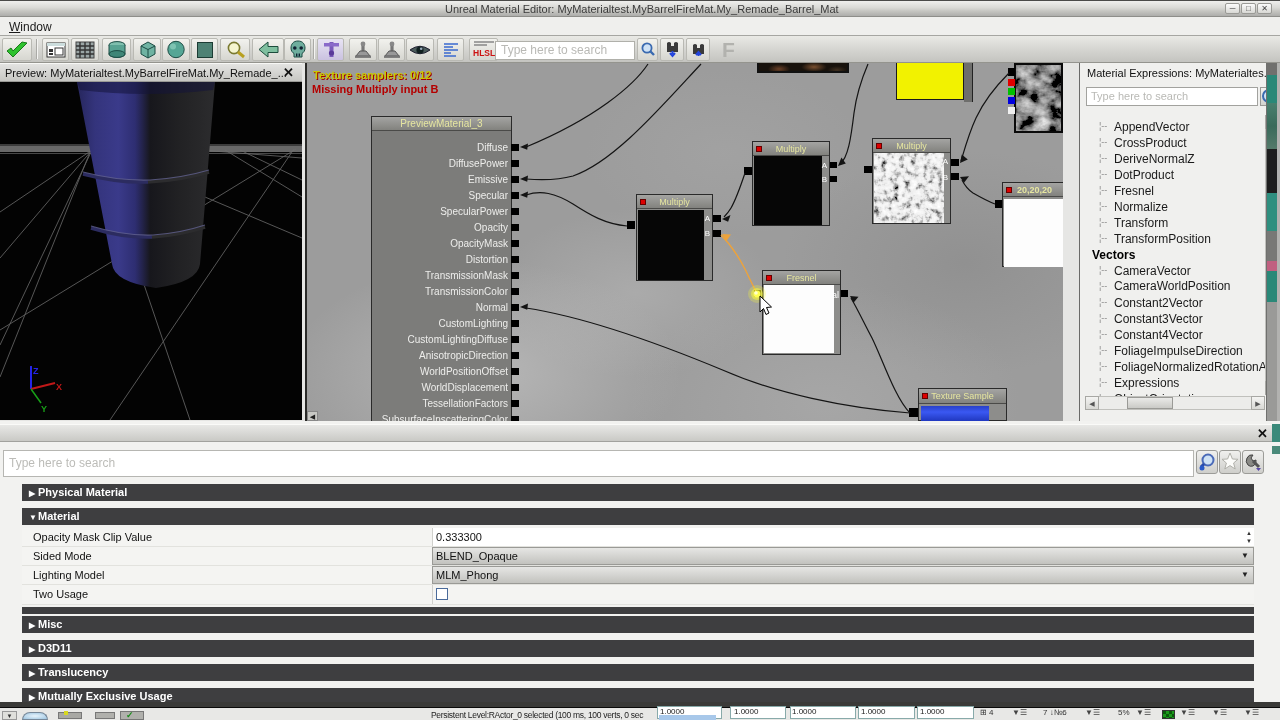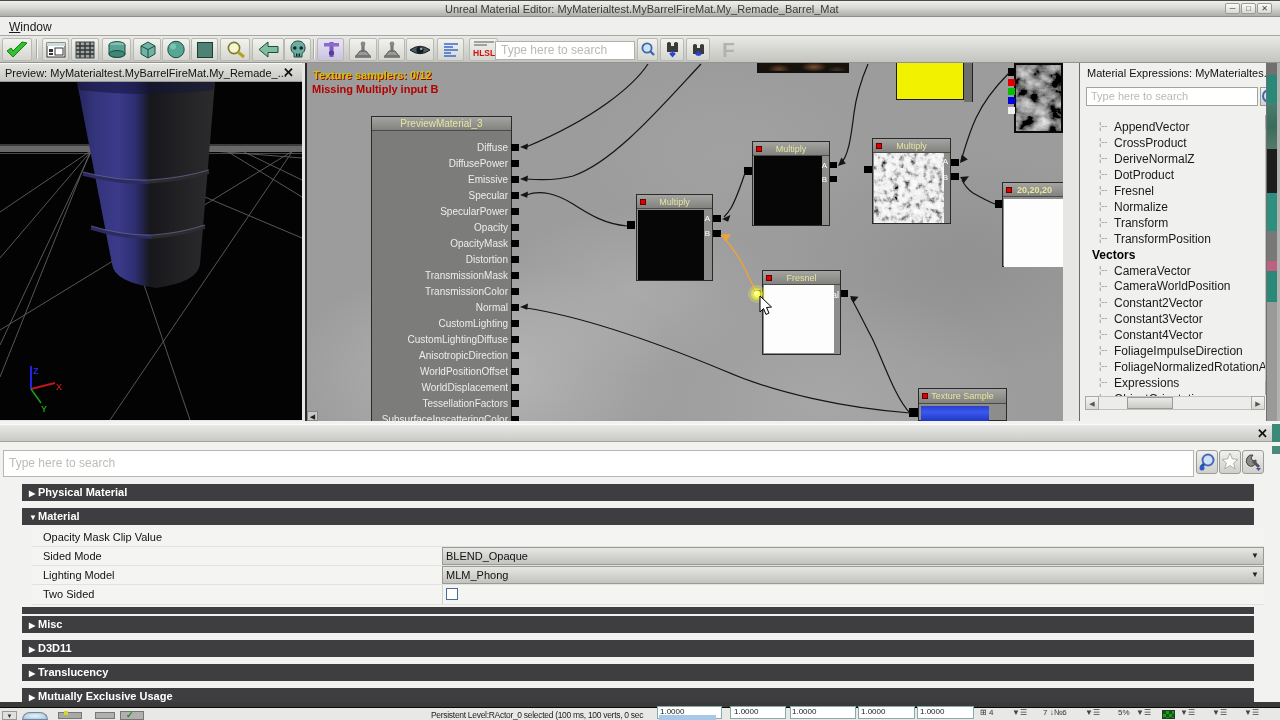--- a/index.html
+++ b/index.html
@@ -81,21 +81,21 @@
   background:linear-gradient(#e8e8e6,#c9c9c5); border-top:1px solid #fafaf8; border-bottom:1px solid #a2a29e; }
 #propheader .t { position:absolute; left:5px; top:3px; font-size:11px; color:#111; }
 #propheader .x { position:absolute; left:1257px; top:1px; font-size:13px; font-weight:bold; color:#111; }
 #propsearch { left:3px; top:450px; width:1191px; height:27px; background:#fff; border:1px solid #b6b6b2;
   font-size:12px; color:#bcbcb8; padding-left:5px; line-height:25px; }
 .pbtn { top:450px; position:absolute; width:22px; height:24px; background:linear-gradient(#f0f0ee,#cfcfcb);
   border:1px solid #9c9c98; border-radius:3px; }
 .cat { position:absolute; left:22px; width:1232px; height:17px; background:#3e3e40; color:#fff;
   font-size:11px; font-weight:bold; line-height:17px; }
 .cat .ar { display:inline-block; width:16px; padding-left:7px; font-size:8px; }
-.prow { position:absolute; left:32px; width:1232px; height:19px; border-bottom:1px solid #e2e2de; background:#f4f4f2; }
+.prow { position:absolute; left:22px; width:1232px; height:19px; border-bottom:1px solid #e2e2de; background:#f4f4f2; }
 .plbl { position:absolute; left:11px; top:3px; font-size:11px; color:#111; }
 .pval { position:absolute; left:410px; top:0; right:0; bottom:0; border-left:1px solid #d0d0cc; }
 
 
 #statdark { left:0; top:702px; width:1280px; height:6px; background:#3a3a38; border-bottom:1px solid #0a0a0a; }
 #statbar { left:0; top:709px; width:1280px; height:11px; background:#e8e8e6; font-size:8px; color:#222; }
 </style></head>
 <body>
 
 <div class="abs" id="titlebar"></div>
@@ -534,37 +534,41 @@
         <path d="M5 14 Q2 11 4 7 Q6 3 10 4 L8 7 L10 10 L13 9 Q14 13 10 15 Q7 16 5 14 Z" fill="#8a8a86" stroke="#444"></path>
         <path d="M10 10 L16 16" stroke="#555" stroke-width="3"></path>
         <path d="M13 17 l5,0 l-2.5,3 z" fill="#5a4aa8"></path>
       </svg></div>
 </div>
 <div id="propgrid">
   <div class="cat" style="top:484px;"><span class="ar">▶</span>Physical Material</div>
   <div class="cat" style="top:508px;"><span class="ar">▼</span>Material</div>
   <div class="prow" style="top:528px;">
       <span class="plbl">Opacity Mask Clip Value</span>
+    <div class="pval" style="background:#fff;">
+        <span style="position:absolute; left:3px; top:3px; font-size:11px; color:#111;">0.333300</span>
+      <span style="position:absolute; right:2px; top:1px; font-size:6px; color:#333; line-height:8px;">▲<br>▼</span>
+      </div>
     </div>
   <div class="prow" style="top:547px;">
       <span class="plbl">Sided Mode</span>
     <div class="pval" style="background:linear-gradient(#e6e6e4,#c2c2be); border:1px solid #9a9a96;">
         <span style="position:absolute; left:3px; top:2px; font-size:11px; color:#111;">BLEND_Opaque</span>
       <span style="position:absolute; right:4px; top:3px; font-size:8px; color:#222;">▼</span>
       </div>
     </div>
   <div class="prow" style="top:566px;">
       <span class="plbl">Lighting Model</span>
     <div class="pval" style="background:linear-gradient(#e6e6e4,#c2c2be); border:1px solid #9a9a96;">
         <span style="position:absolute; left:3px; top:2px; font-size:11px; color:#111;">MLM_Phong</span>
       <span style="position:absolute; right:4px; top:3px; font-size:8px; color:#222;">▼</span>
       </div>
     </div>
   <div class="prow" style="top:585px; height:20px;">
-      <span class="plbl">Two Sided</span>
+      <span class="plbl">Two Usage</span>
     <div class="pval">
         <span style="position:absolute; left:3px; top:3px; width:12px; height:12px; background:#fff; border:1px solid #4a6a9a;"></span>
       </div>
     </div>
   <div class="cat" style="top:607px; height:7px;"></div>
   <div class="cat" style="top:616px;"><span class="ar">▶</span>Misc</div>
   <div class="cat" style="top:640px;"><span class="ar">▶</span>D3D11</div>
   <div class="cat" style="top:664px;"><span class="ar">▶</span>Translucency</div>
   <div class="cat" style="top:688px; height:16px;"><span class="ar">▶</span>Mutually Exclusive Usage</div>
 </div>

